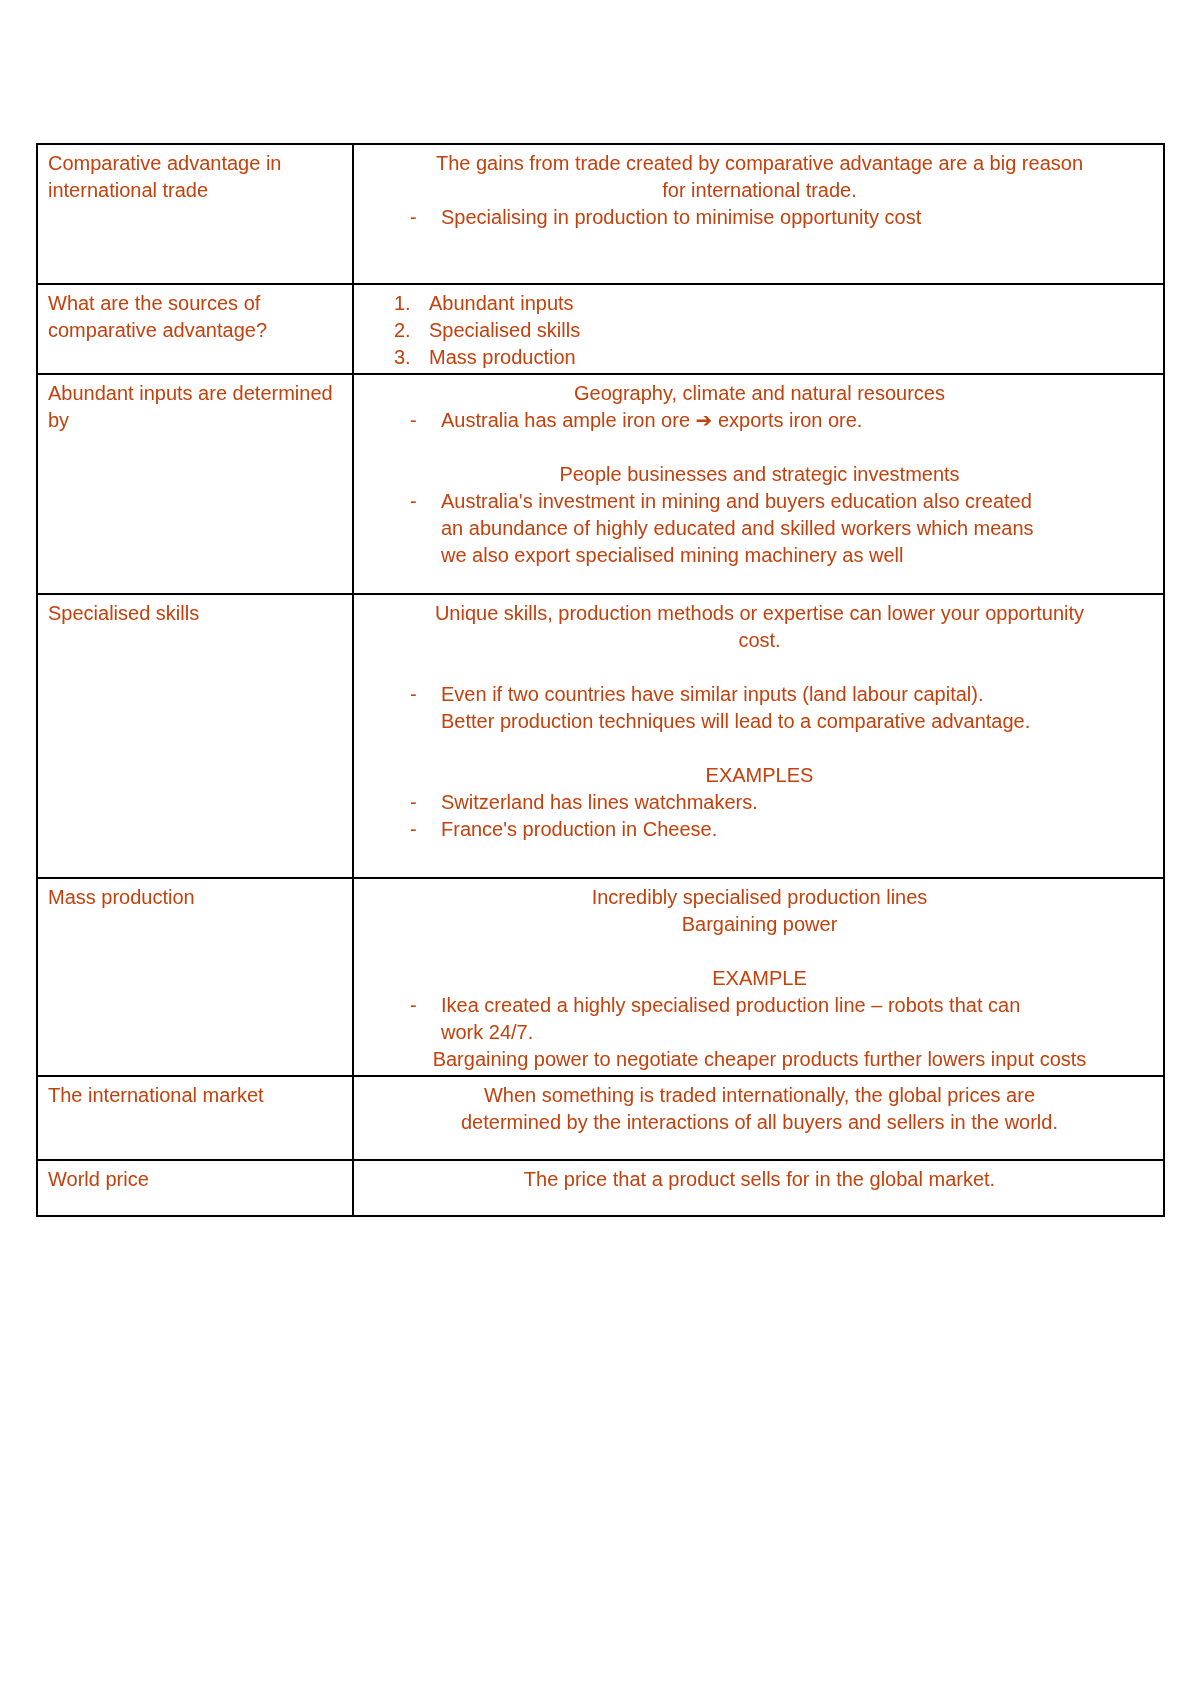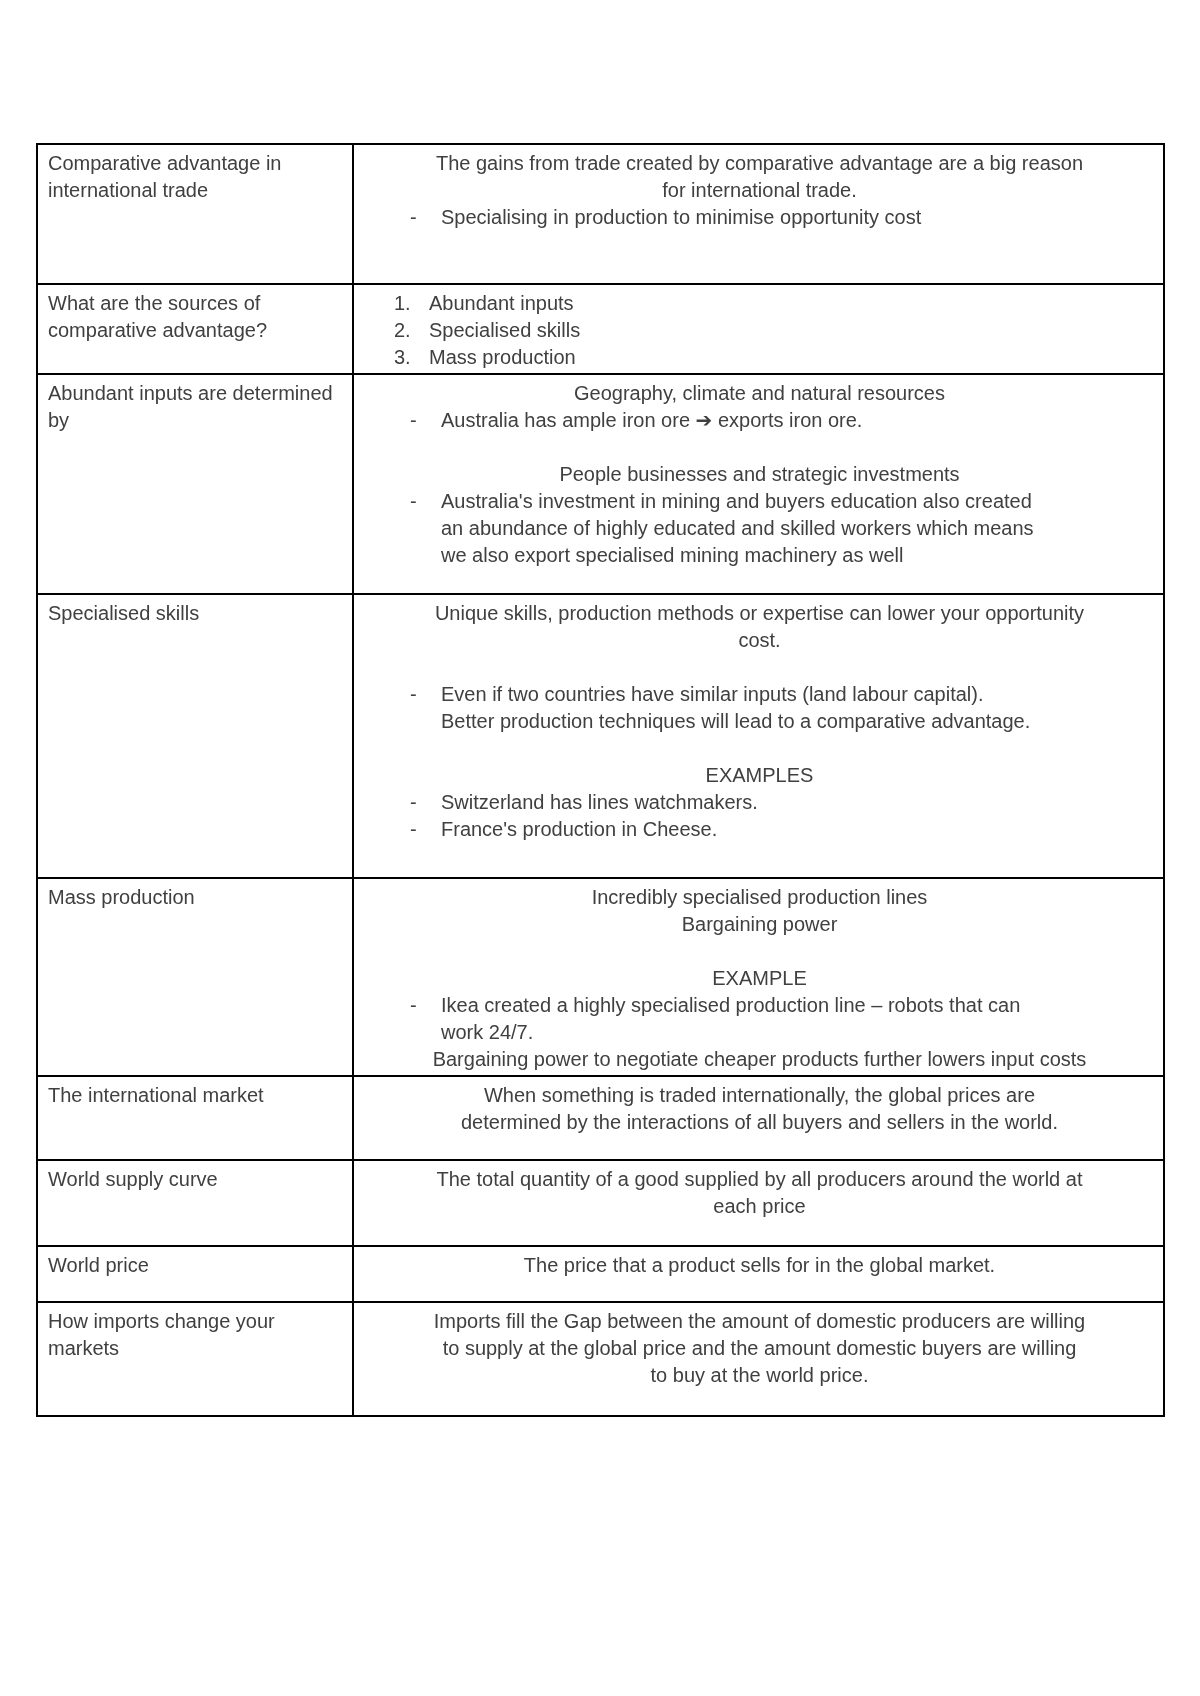--- a/index.html
+++ b/index.html
@@ -1,21 +1,21 @@
 <!DOCTYPE html>
 <html><head>
 <meta charset="utf-8">
 <style>
   html, body { margin: 0; padding: 0; background: #ffffff; }
   .page {
     position: relative;
     width: 1200px;
     height: 1696px;
     background: #ffffff;
-    color: #404040;
+    color: #c2410c;
     font-family: "Liberation Sans", "DejaVu Sans", sans-serif;
     overflow: hidden;
   }
   table.notes-table {
     position: absolute;
     left: 36px;
     top: 143px;
     width: 1129px;
     border-collapse: collapse;
     table-layout: fixed;
@@ -145,42 +145,23 @@
         </tr>
         <tr class="row" style="height: 84px; padding-left: 32px;">
           <td class="term-cell">
             <div class="term-text">The international market</div>
           </td>
           <td class="def-cell">
             <div class="block-p">When something is traded internationally, the global prices are
 determined by the interactions of all buyers and sellers in the world.</div>
           </td>
         </tr>
-        <tr class="row" style="height: 86px;">
-          <td class="term-cell">
-            <div class="term-text">World supply curve</div>
-          </td>
-          <td class="def-cell">
-            <div class="block-p">The total quantity of a good supplied by all producers around the world at
-each price</div>
-          </td>
-        </tr>
         <tr class="row" style="height: 56px;">
           <td class="term-cell">
             <div class="term-text">World price</div>
           </td>
           <td class="def-cell">
             <div class="block-p">The price that a product sells for in the global market.</div>
           </td>
         </tr>
-        <tr class="row" style="height: 114px;">
-          <td class="term-cell">
-            <div class="term-text">How imports change your markets</div>
-          </td>
-          <td class="def-cell">
-            <div class="block-p">Imports fill the Gap between the amount of domestic producers are willing
-to supply at the global price and the amount domestic buyers are willing
-to buy at the world price.</div>
-          </td>
-        </tr>
       </tbody>
   </table>
 </div>
 
 </body></html>

